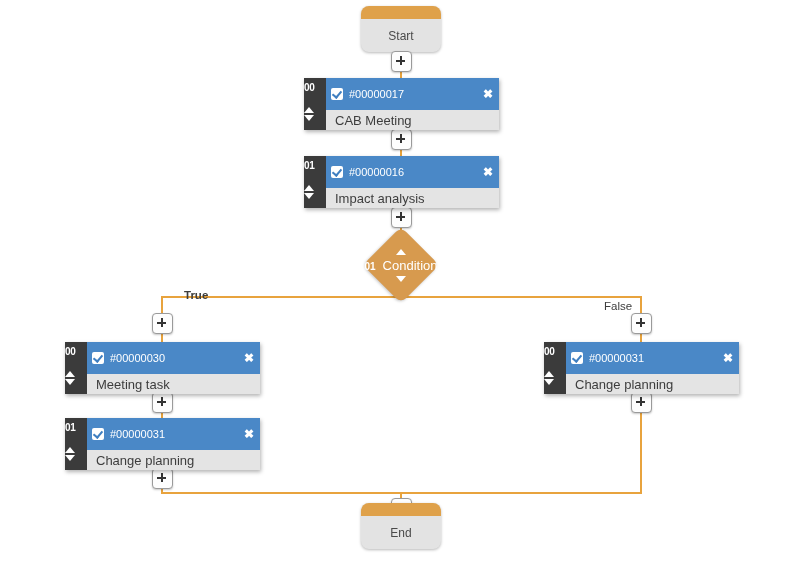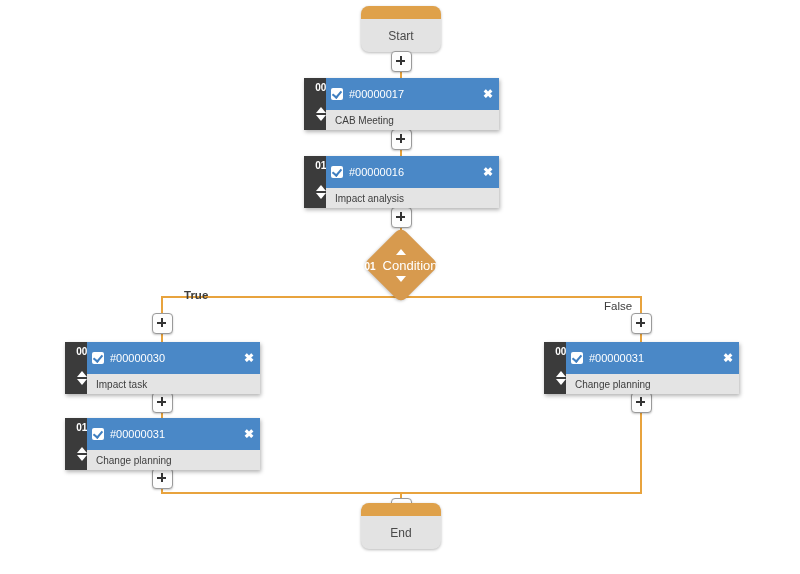--- a/index.html
+++ b/index.html
@@ -57,21 +57,21 @@
     display: flex;
     box-shadow: 1px 2px 4px rgba(0,0,0,0.30);
     background: #e4e4e4;
   }
   .card .gutter {
     width: 22px;
     background: #3b3b3b;
     color: #ffffff;
     display: flex;
     flex-direction: column;
-    align-items: flex-end;
+    align-items: flex-start;
     flex: 0 0 22px;
   }
   .card .gutter .idx {
     font-size: 10px;
     font-weight: bold;
     line-height: 20px;
     letter-spacing: -0.2px;
   }
   .card .gutter .arrows {
     display: flex;
@@ -137,21 +137,21 @@
     line-height: 1;
     cursor: pointer;
     flex: 0 0 auto;
   }
   .card .body {
     flex: 1;
     background: #e4e4e4;
     display: flex;
     align-items: center;
     padding-left: 9px;
-    font-size: 10px;
+    font-size: 13px;
     color: #3d3d3d;
   }
 
   
   .diamond-wrap {
     position: absolute;
     width: 96px;
     height: 70px;
   }
   .diamond-shape {
@@ -307,21 +307,21 @@
         <div class="chev up"></div>
         <div class="chev down"></div>
       </div>
     </div>
     <div class="rightcol">
       <div class="titlebar">
         <span class="checkbox-icon"></span>
         <span class="cardid">#00000030</span>
         <span class="closebtn">✖</span>
       </div>
-      <div class="body">Impact task</div>
+      <div class="body">Meeting task</div>
     </div>
   </div>
 
   <div class="card" style="left:65px; top:418px;">
     <div class="gutter">
       <div class="idx">01</div>
       <div class="arrows">
         <div class="chev up"></div>
         <div class="chev down"></div>
       </div>

